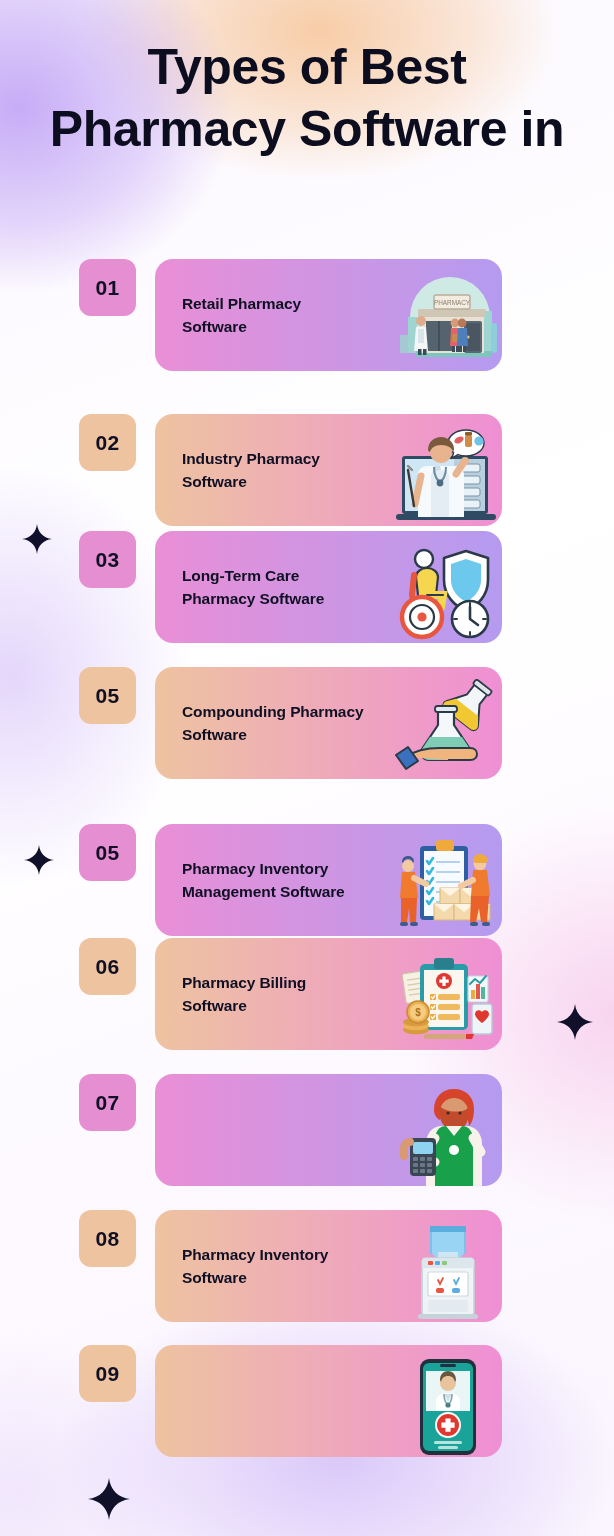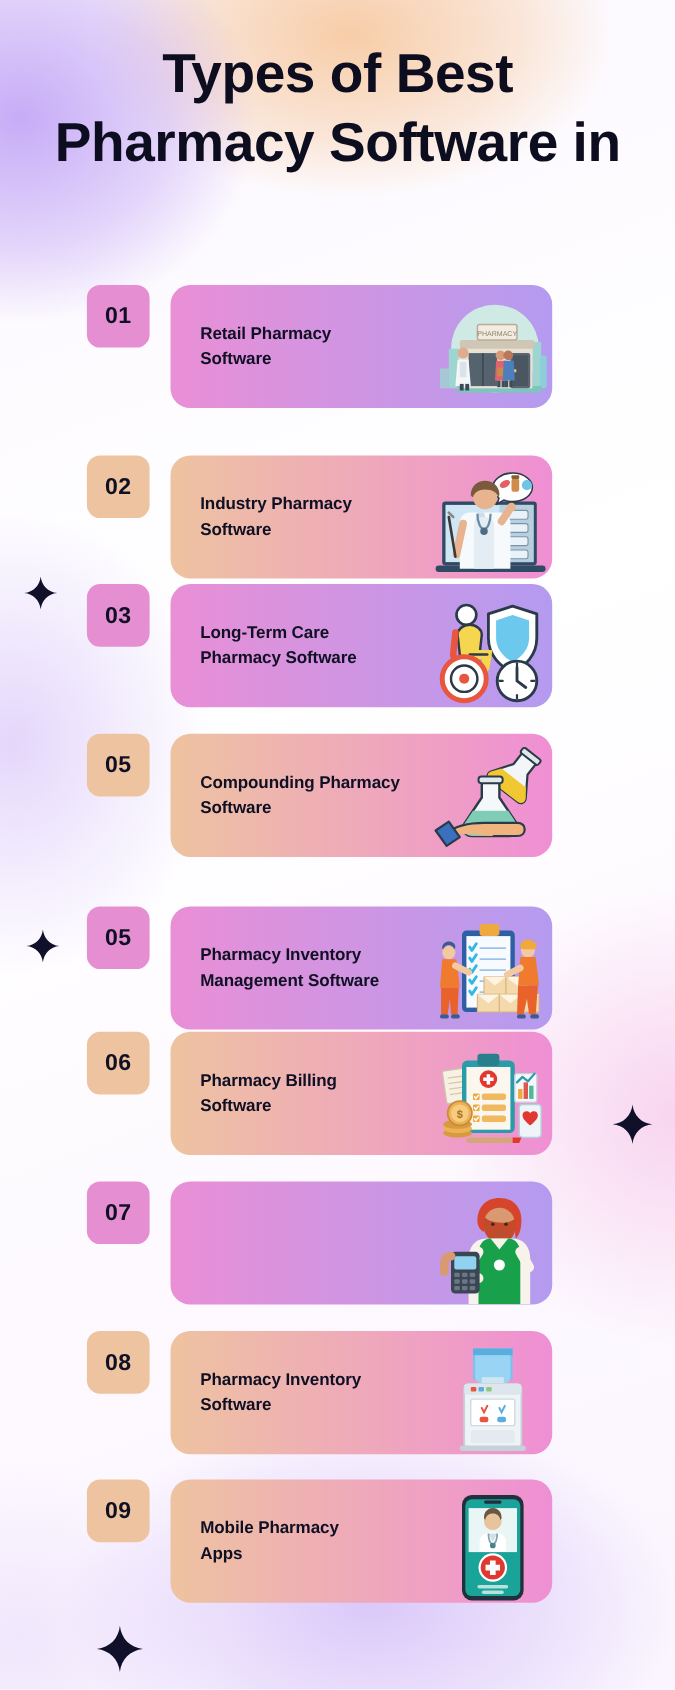--- a/index.html
+++ b/index.html
@@ -458,24 +458,20 @@
         <rect x="24" y="92" width="60" height="5" rx="2.5" fill="#c6d2da"></rect>
       </svg>
           </div>
     </div>
       </div>
       <div class="row" style="top: 1345px;">
     <div class="badge" style="background:#eec3a0">
       <span>09</span>
     </div>
     <div class="card" style="background:linear-gradient(90deg, #eec3a0 0%, #ef8fd4 100%)">
-      <div class="card-label">
-        <span>Mobile Pharmacy</span><br>
-        <span>Apps</span>
-      </div>
       <div class="art">
       <svg viewBox="0 0 108 100">
         <rect x="26" y="2" width="56" height="96" rx="9" fill="#20303c"></rect>
         <rect x="29" y="6" width="50" height="88" rx="6" fill="#1aa398"></rect>
         <rect x="46" y="7" width="16" height="3" rx="1.5" fill="#20303c"></rect>
         <rect x="32" y="14" width="44" height="40" fill="#e9f6f5"></rect>
         <circle cx="54" cy="26" r="8" fill="#e8c49c"></circle>
         <path d="M46 23c0-6 4-9 8-9s8 3 8 9l-1 2c-1-4-3-6-7-6s-6 2-7 6z" fill="#6b5640"></path>
         <path d="M42 54v-9c0-6 5-9 12-9s12 3 12 9v9z" fill="#ffffff"></path>
         <path d="M50 37h8l-4 8z" fill="#cfe0e6"></path>

